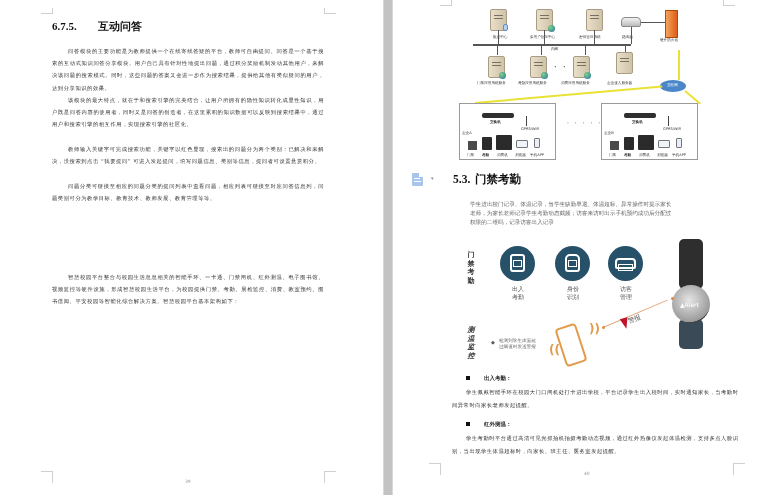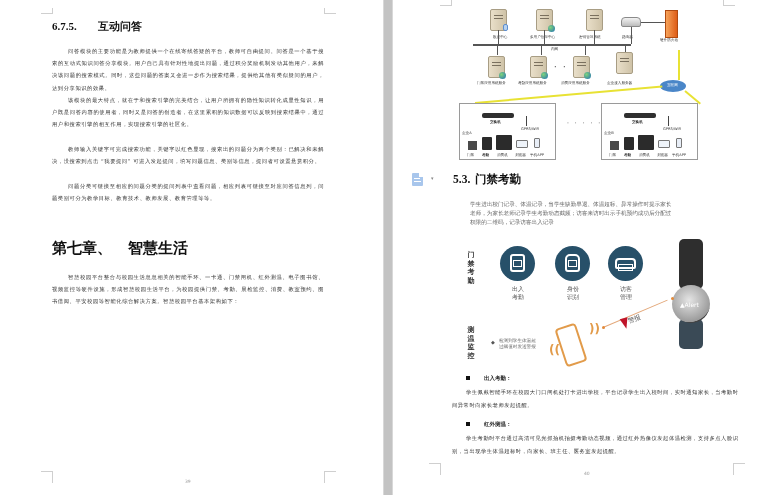--- a/index.html
+++ b/index.html
@@ -93,23 +93,20 @@
 
   <div class="h3" style="left:52px;top:11px;">
     <span class="num">6.7.5.</span><span>互动问答</span>
   </div>
 
   <div class="para" style="left:52px;top:37px;width:272px;"><span class="indent"></span><span>问答模块的主要功能是为教师提供一个在线寄线答疑的平台，教师可自由提问。问答是一个基于搜索的互动式知识问答分享模块。用户自己具有针对性地提出问题，通过积分奖励机制发动其他用户，来解决该问题的搜索模式。同时，这些问题的答案又会进一步作为搜索结果，提供给其他有类似疑问的用户，达到分享知识的效果。</span></div>
   <div class="para" style="left:52px;top:86px;width:272px;"><span class="indent"></span><span>该模块的最大特点，就在于和搜索引擎的完美结合，让用户所拥有的隐性知识转化成显性知识，用户既是问答内容的使用者，同时又是问答的创造者，在这里累积的知识数据可以反映到搜索结果中，通过用户和搜索引擎的相互作用，实现搜索引擎的社区化。</span></div>
   <div class="para" style="left:52px;top:135px;width:272px;"><span class="indent"></span><span>教师输入关键字可完成搜索功能，关键字以红色显现，搜索出的问题分为两个类别：已解决和未解决，没搜索到点击 “我要提问” 可进入发起提问，填写问题信息、类别等信息，提问者可设置悬赏积分。</span></div>
   <div class="para" style="left:52px;top:172px;width:272px;"><span class="indent"></span><span>问题分类可链接至相应的问题分类的提问列表中查看问题，相应列表可链接至对应问答信息列，问题类别可分为教学目标、教育技术、教师发展、教育管理等等。</span></div>
 
-  <div class="chapter" style="left:52px;top:231px;">
-    <span>第七章、</span><span class="gap"></span><span>智慧生活</span>
-  </div>
 
   <div class="para" style="left:52px;top:263px;width:272px;"><span class="indent"></span><span>智慧校园平台整合与校园生活息息相关的智能手环、一卡通、门禁闸机、红外测温、电子图书馆、视频监控等硬件设施，形成智慧校园生活平台，为校园提供门禁、考勤、晨检监控、消费、教室预约、图书借阅、平安校园等智能化综合解决方案。智慧校园平台基本架构如下：</span></div>
 
   <div class="corner c-bl" style="left:41px;top:463px;"></div>
   <div class="corner c-br" style="left:324px;top:463px;"></div>
   <div class="pagenum" style="left:185px;top:471px;">39</div>
 </div>
 
 <div class="gutter"></div>
 
@@ -274,21 +271,21 @@
     <div>管理</div>
   </div>
 
 <div class="band">
   <div class="strap" style="top:0;height:50px;"></div>
   <div class="strap" style="top:80px;height:30px;background:#3a4a56;"></div>
   <div class="face"></div>
   <div class="brand">▲Alert</div>
 </div>
 
-<div class="vert-label" style="left:466px;top:326px;">测温监控</div>
+<div class="vert-label" style="left:466px;top:326px;font-style:italic;">测温监控</div>
 <div class="bullet-diamond">◆</div>
 <div class="temp-text">检测到学生体温超过阈值时发送警报</div>
 
 <div class="wave" style="left:549px;top:343px;">((</div>
 <div class="bigphone"></div>
 <div class="wave" style="left:589px;top:322px;">))</div>
 <div class="alarm-line"></div>
 <div class="alarm-dot" style="left:602px;top:326px;"></div>
 <div class="alarm-dot" style="left:671px;top:297px;"></div>
 <div class="bolt"></div>

